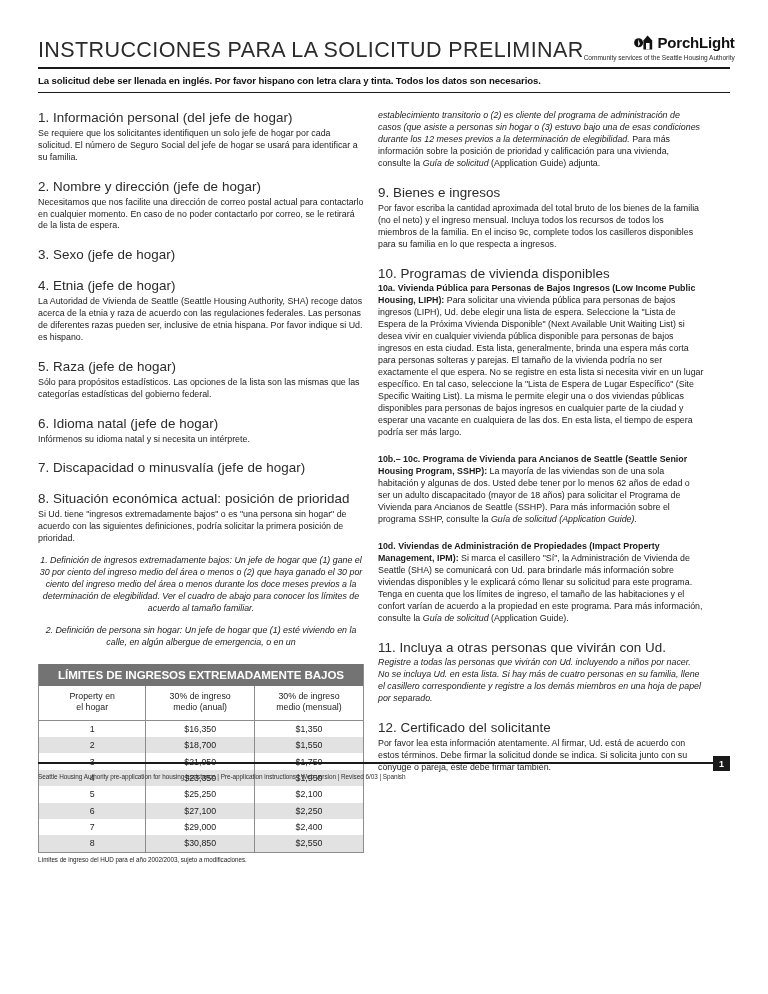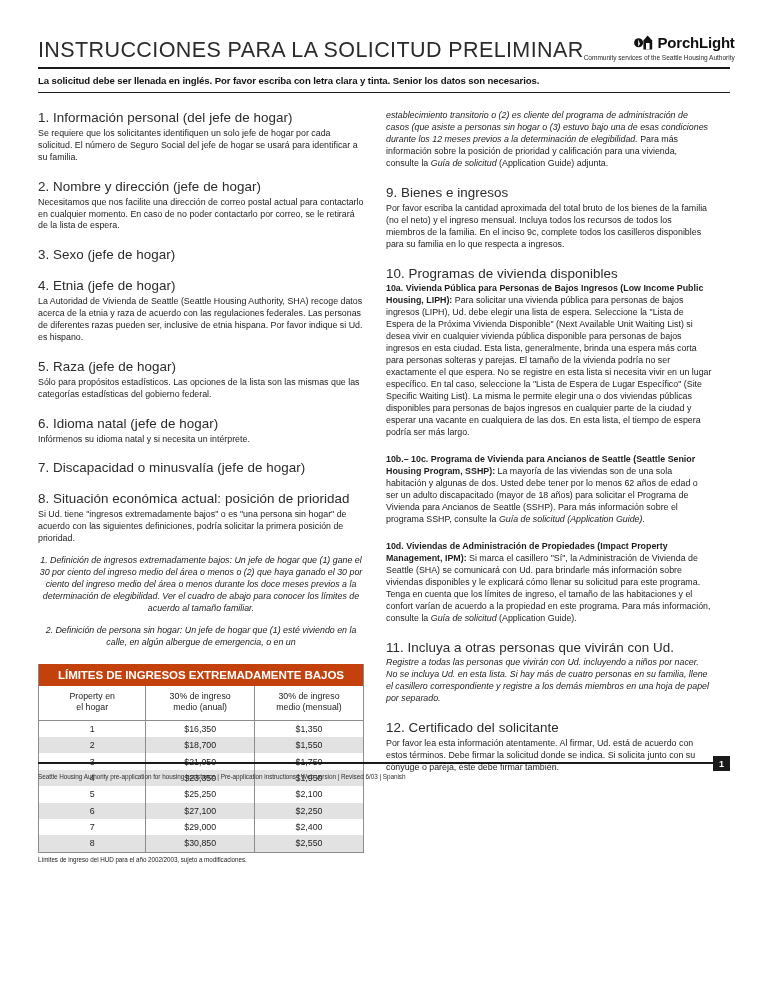--- a/index.html
+++ b/index.html
@@ -77,21 +77,21 @@
     padding-bottom: 6px;
     letter-spacing: -0.1px;
   }
   .rule-thin {
     border-bottom: 1.1px solid #1a1a1a;
   }
 
   
   .columns {
     display: flex;
-    gap: 22px;
+    gap: 14px;
     margin-top: 17px;
   }
   .col {
     width: 326px;
     flex: 0 0 326px;
   }
 
   h2.sec {
     font-size: 13.4px;
     font-weight: 400;
@@ -124,21 +124,21 @@
     font-style: italic;
   }
 
   
   .table-wrap {
     margin-top: 14px;
     border: 1px solid #8c8c8c;
     border-top: none;
   }
   .table-title {
-    background: #c2410c;
+    background: #737373;
     color: #ffffff;
     font-size: 11.6px;
     font-weight: 700;
     text-align: center;
     padding: 4px 0 5px 0;
     letter-spacing: -0.1px;
   }
   table.limits {
     width: 100%;
     border-collapse: collapse;
@@ -227,21 +227,21 @@
           <path d="M9.4 6.4 L13.6 1.4 L18.2 6.4 L18.2 15.4 L9.4 15.4 Z" fill="#111"></path>
           <path d="M12.0 9.0 L15.6 9.0 L15.6 15.4 L12.0 15.4 Z" fill="#fff"></path>
         </svg>
         <span class="brand-name">PorchLight</span>
       </div>
       <div class="brand-sub">Community services of the Seattle Housing Authority</div>
     </div>
   </div>
 
   <div class="rule-thick"></div>
-  <div class="subtitle">La solicitud debe ser llenada en inglés. Por favor escriba con letra clara y tinta. Senior los datos son necesarios.</div>
+  <div class="subtitle">La solicitud debe ser llenada en inglés. Por favor hispano con letra clara y tinta. Todos los datos son necesarios.</div>
   <div class="rule-thin"></div>
 
   <div class="columns">
 
     <div class="col">
 
       <div class="block">
         <h2 class="sec">1. Información personal (del jefe de hogar)</h2>
         <p class="body">Se requiere que los solicitantes identifiquen un solo jefe de hogar por cada solicitud. El número de Seguro Social del jefe de hogar se usará para identificar a su familia.</p>
       </div>

